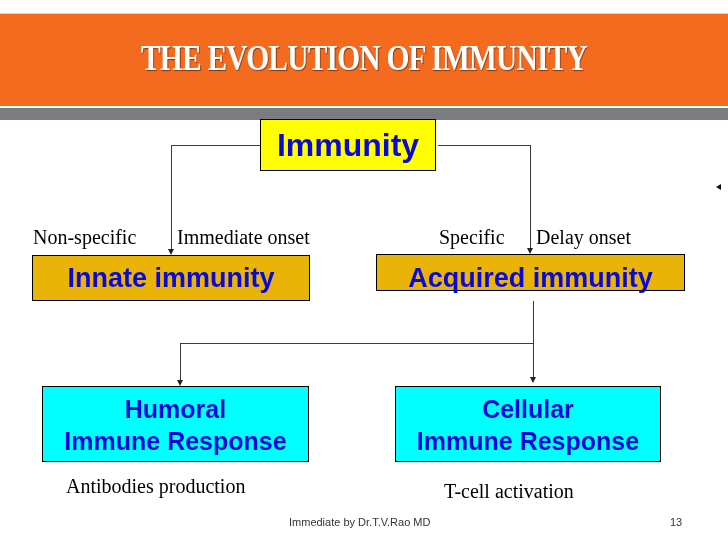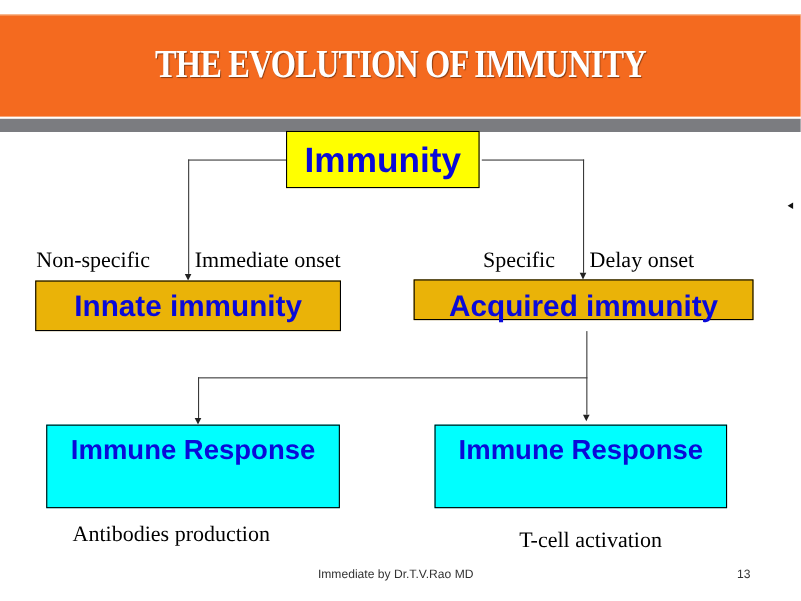--- a/index.html
+++ b/index.html
@@ -85,25 +85,27 @@
 <div class="label" style="left:536px; top:225px;">Delay onset</div>
 
 <div class="box box-pink" style="left:32px; top:255px; width:278px; height:46px; font-size:27px; line-height:45px;">
   <span>Innate immunity</span>
 </div>
 <div class="box box-pink" style="left:376px; top:254px; width:309px; height:37px; font-size:27px; line-height:46px;">
   <span>Acquired immunity</span>
 </div>
 
 <div class="box box-cyan" style="left:42px; top:386px; width:267px; height:76px; font-size:25px; line-height:32px; padding-top:6px;">
+  <div>Humoral</div>
   <div>Immune Response</div>
 </div>
 <div class="box box-cyan" style="left:395px; top:386px; width:266px; height:76px; font-size:25px; line-height:32px; padding-top:6px;">
+  <div>Cellular</div>
   <div>Immune Response</div>
 </div>
 
 <div class="label" style="left:66px; top:474px;">Antibodies production</div>
-<div class="label" style="left:472px; top:479px;">T-cell activation</div>
+<div class="label" style="left:444px; top:479px;">T-cell activation</div>
 
 <div class="footer" style="left:289px; top:515px;">Immediate by Dr.T.V.Rao MD</div>
 <div class="footer" style="left:670px; top:515px;">13</div>
 
 <div class="nav-arrow"></div>
 
 </body></html>

